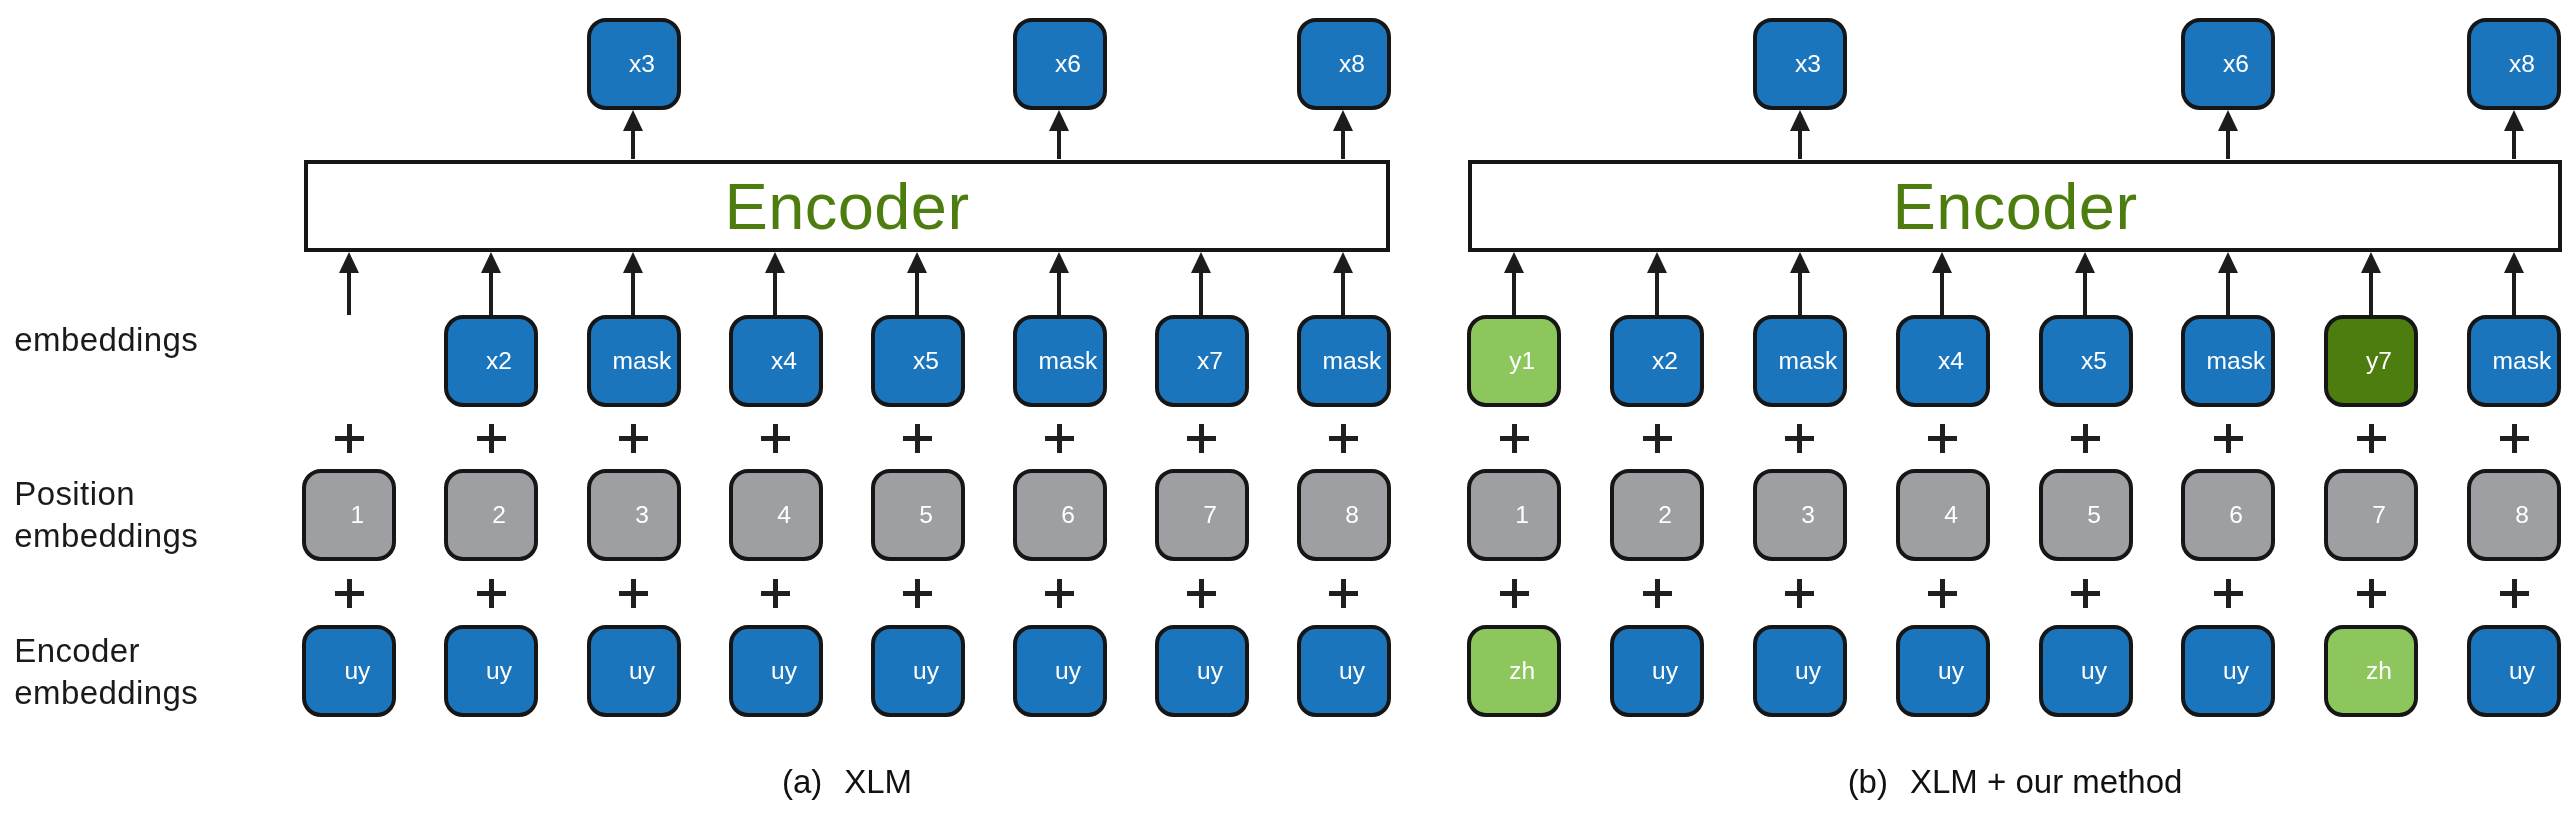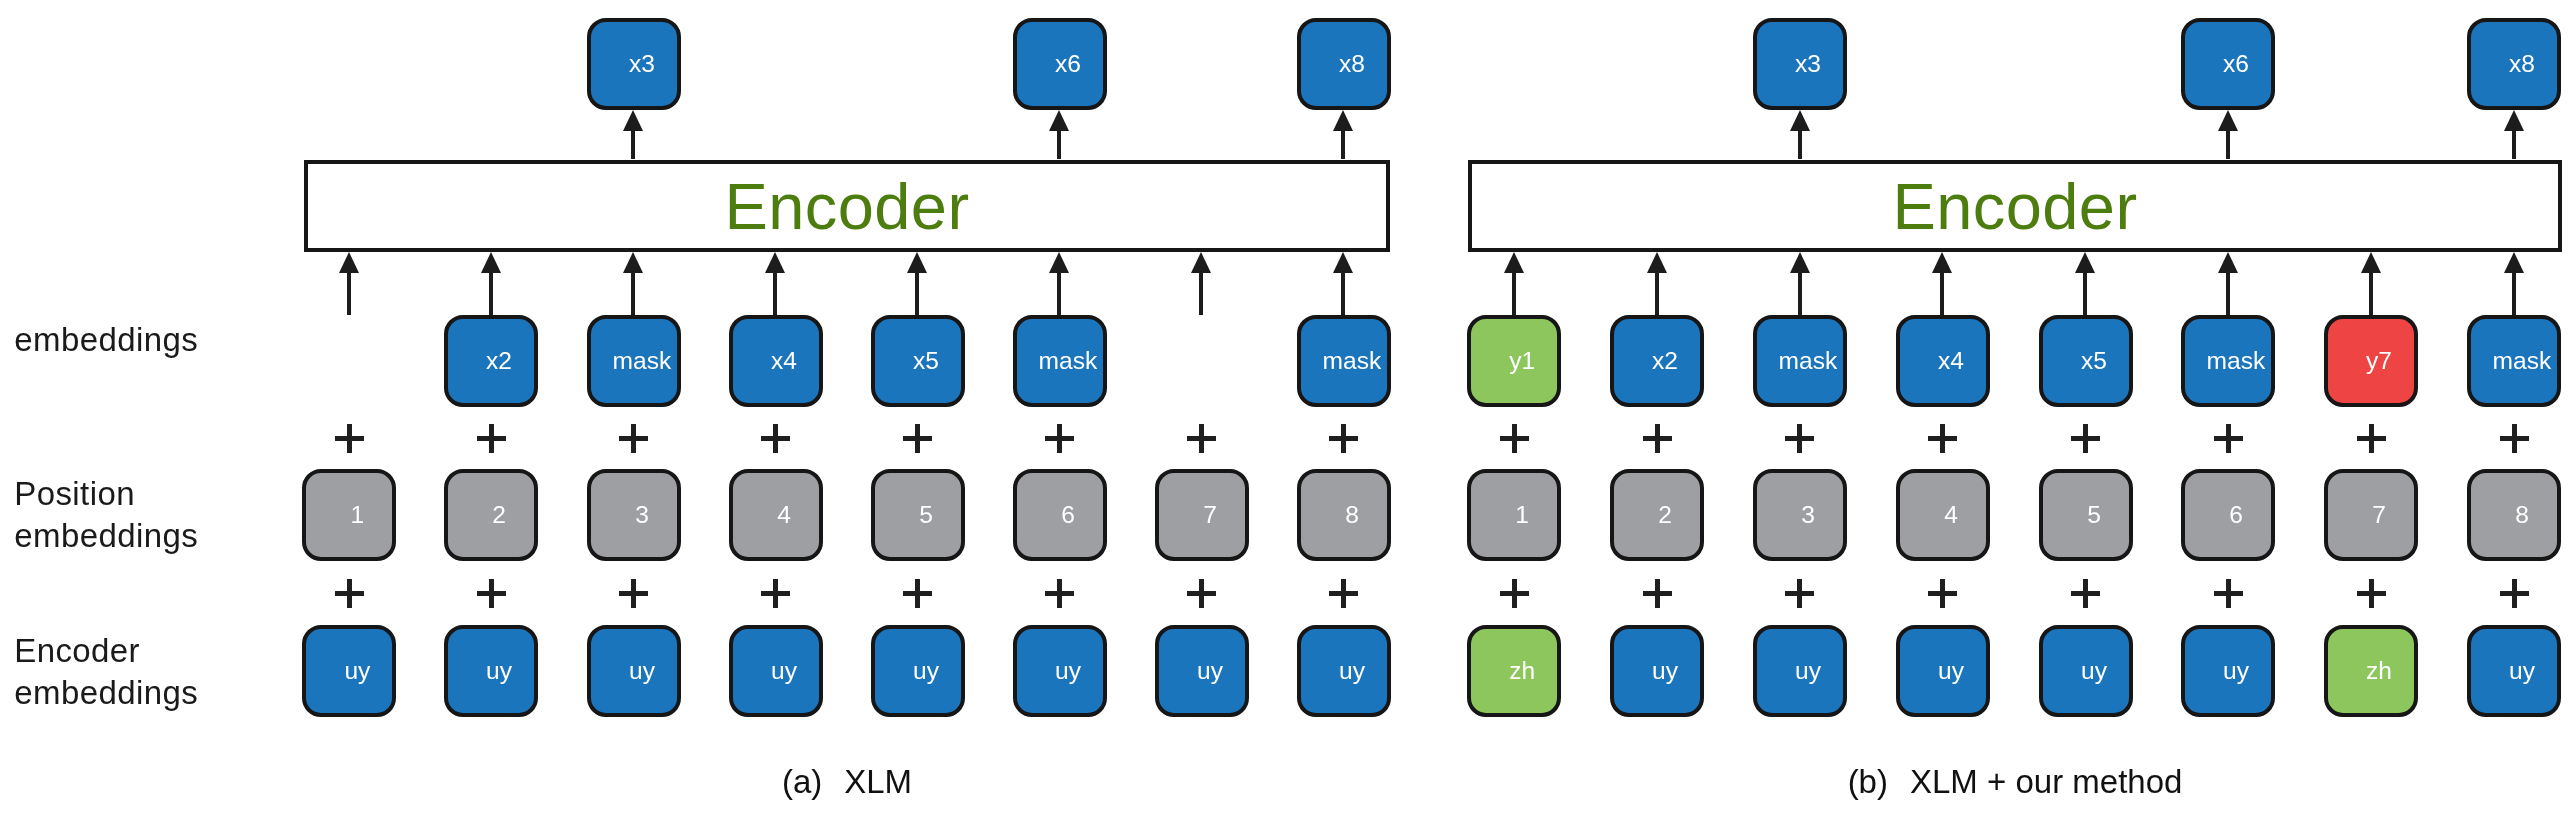--- a/index.html
+++ b/index.html
@@ -172,20 +172,21 @@
       </div>
       <div class="box" style="left: 709px; top: 315px; background: rgb(27, 117, 188); color: rgb(255, 255, 255);">mask</div>
       <div class="plus" style="left: 741px; top: 424px;"></div>
       <div class="box" style="left: 709px; top: 469px; background: rgb(157, 159, 162); color: rgb(255, 255, 255);">6</div>
       <div class="plus" style="left: 741px; top: 579px;"></div>
       <div class="box" style="left: 709px; top: 625px; background: rgb(27, 117, 188); color: rgb(255, 255, 255);">uy</div>
       <div class="arrow" style="left: 886px; top: 252px; height: 63px;">
         <div class="head"></div>
         <div class="shaft"></div>
       </div>
+      <div class="box" style="left: 851px; top: 315px; background: rgb(27, 117, 188); color: rgb(255, 255, 255);">x7</div>
       <div class="plus" style="left: 883px; top: 424px;"></div>
       <div class="box" style="left: 851px; top: 469px; background: rgb(157, 159, 162); color: rgb(255, 255, 255);">7</div>
       <div class="plus" style="left: 883px; top: 579px;"></div>
       <div class="box" style="left: 851px; top: 625px; background: rgb(27, 117, 188); color: rgb(255, 255, 255);">uy</div>
       <div class="arrow" style="left: 1028px; top: 252px; height: 63px;">
         <div class="head"></div>
         <div class="shaft"></div>
       </div>
       <div class="box" style="left: 993px; top: 315px; background: rgb(27, 117, 188); color: rgb(255, 255, 255);">mask</div>
       <div class="plus" style="left: 1025px; top: 424px;"></div>
@@ -267,21 +268,21 @@
       </div>
       <div class="box" style="left: 713px; top: 315px; background: rgb(27, 117, 188); color: rgb(255, 255, 255);">mask</div>
       <div class="plus" style="left: 746px; top: 424px;"></div>
       <div class="box" style="left: 713px; top: 469px; background: rgb(157, 159, 162); color: rgb(255, 255, 255);">6</div>
       <div class="plus" style="left: 746px; top: 579px;"></div>
       <div class="box" style="left: 713px; top: 625px; background: rgb(27, 117, 188); color: rgb(255, 255, 255);">uy</div>
       <div class="arrow" style="left: 892px; top: 252px; height: 63px;">
         <div class="head"></div>
         <div class="shaft"></div>
       </div>
-      <div class="box" style="left: 856px; top: 315px; background: #ef4444; color: rgb(255, 255, 255);">y7</div>
+      <div class="box" style="left: 856px; top: 315px; background: #4d7c0f; color: rgb(255, 255, 255);">y7</div>
       <div class="plus" style="left: 889px; top: 424px;"></div>
       <div class="box" style="left: 856px; top: 469px; background: rgb(157, 159, 162); color: rgb(255, 255, 255);">7</div>
       <div class="plus" style="left: 889px; top: 579px;"></div>
       <div class="box" style="left: 856px; top: 625px; background: rgb(140, 198, 92); color: rgb(255, 255, 255);">zh</div>
       <div class="arrow" style="left: 1035px; top: 252px; height: 63px;">
         <div class="head"></div>
         <div class="shaft"></div>
       </div>
       <div class="box" style="left: 999px; top: 315px; background: rgb(27, 117, 188); color: rgb(255, 255, 255);">mask</div>
       <div class="plus" style="left: 1032px; top: 424px;"></div>

